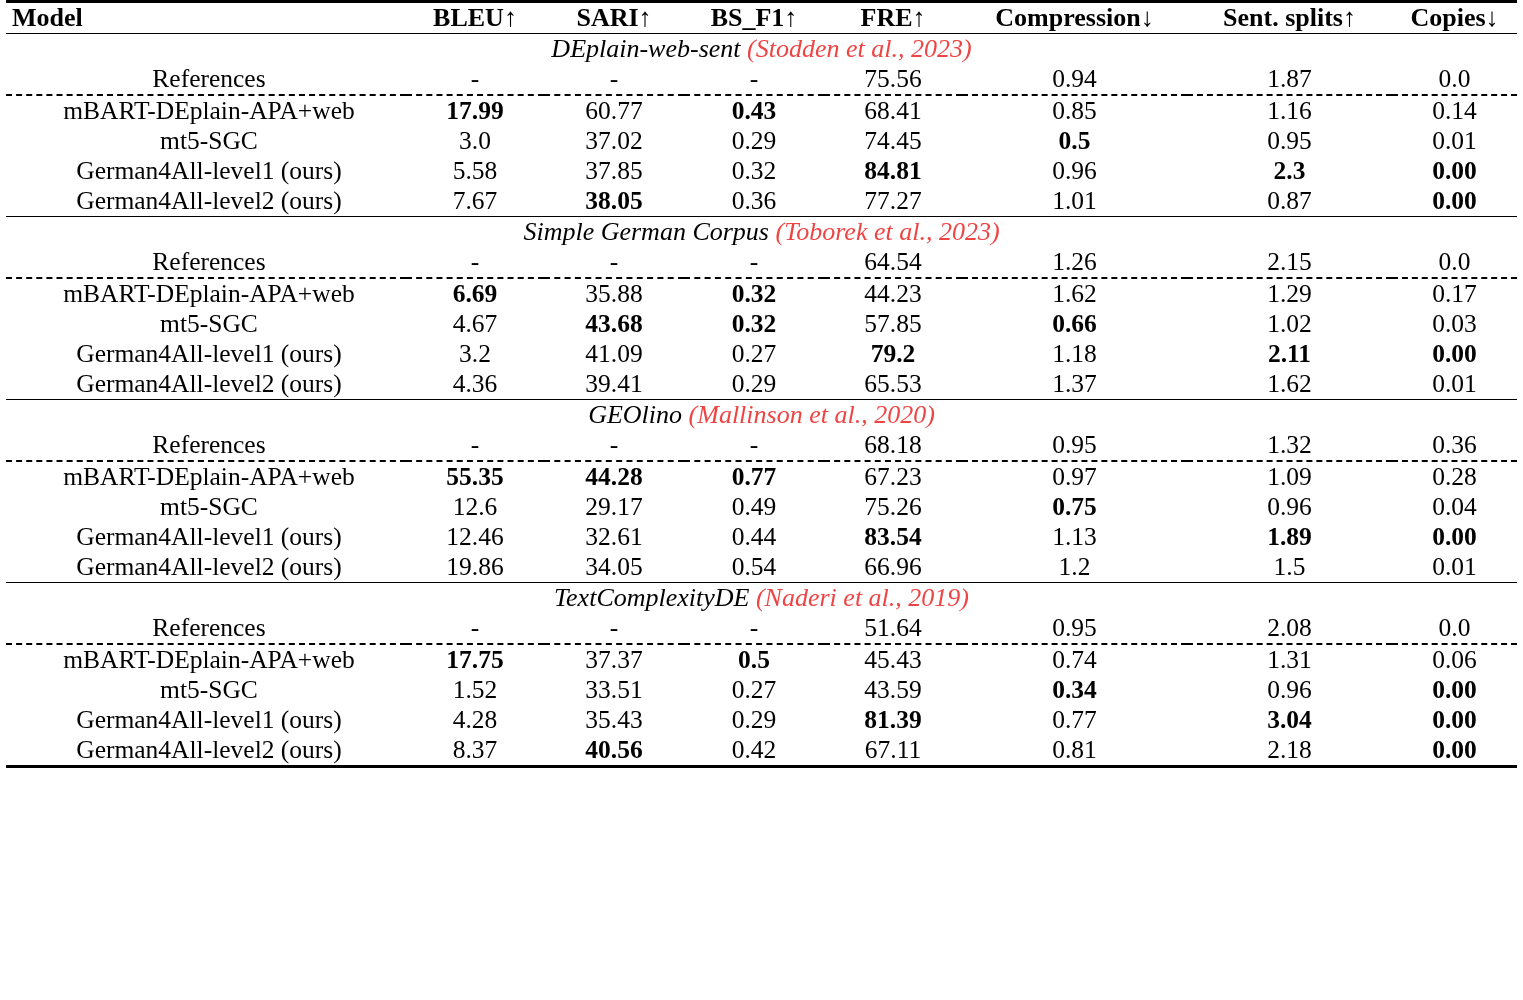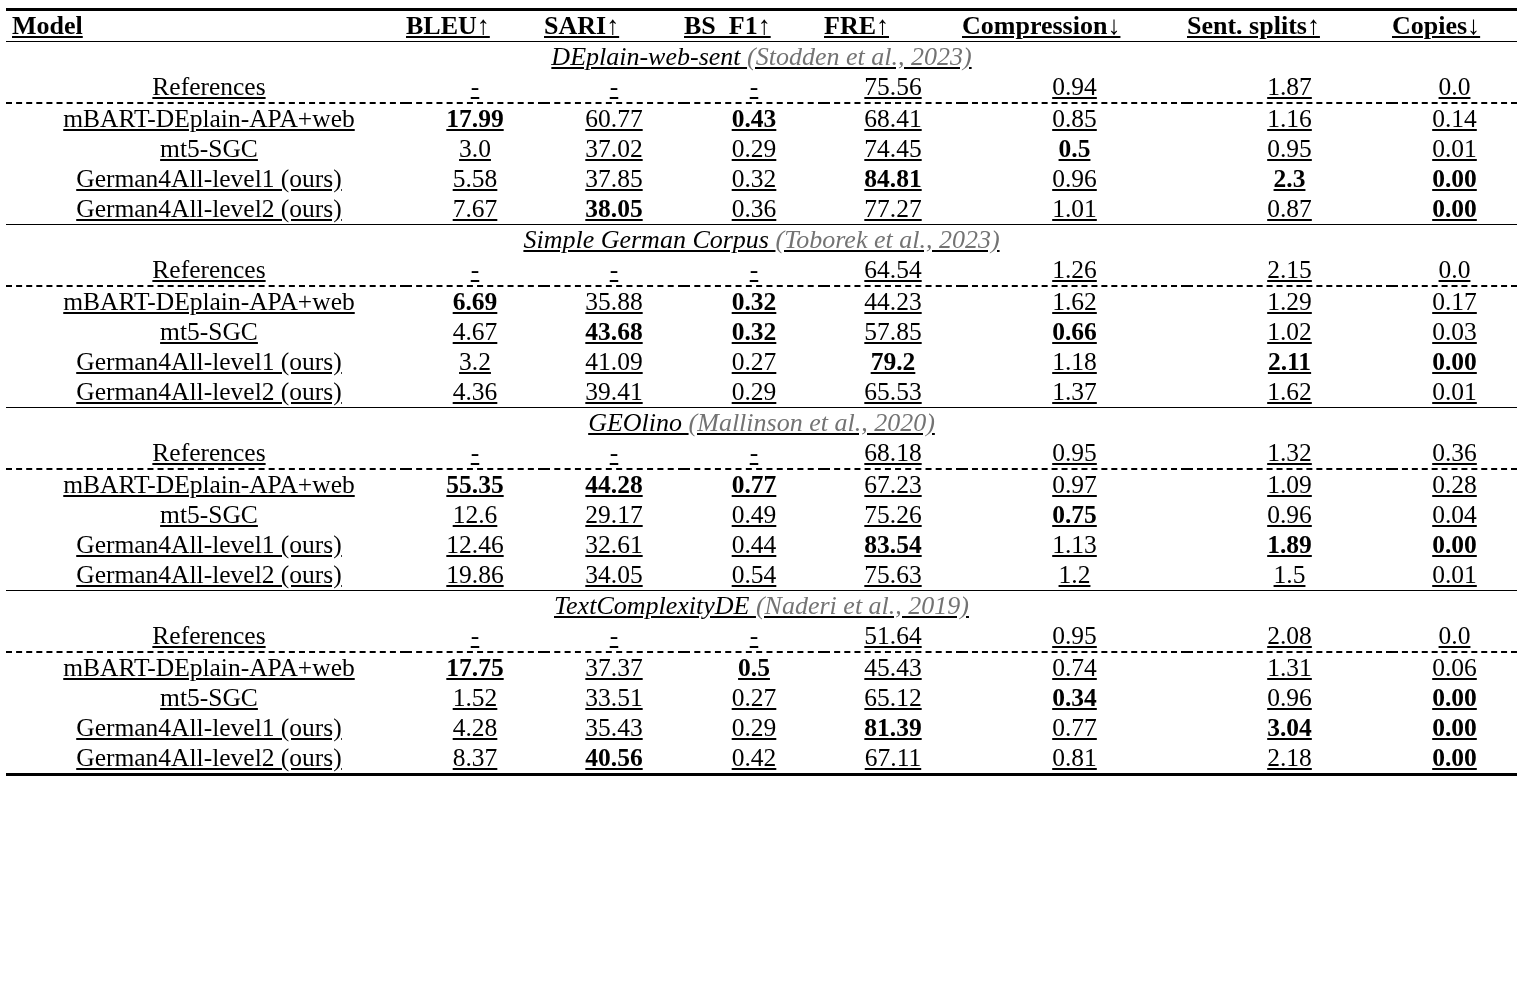--- a/index.html
+++ b/index.html
@@ -10,22 +10,21 @@
   body {
     width: 1523px;
     height: 1000px;
     font-family: "Liberation Serif", serif;
     color: #000000;
     overflow: hidden;
   }
   .table-wrap {
     width: 1386px;
     box-sizing: border-box;
-    padding: 8px 6px;
-    text-decoration: underline;
+    padding: 0 6px;
   }
   table.results {
     border-collapse: collapse;
     width: 1511px;
     table-layout: fixed;
     font-size: 25.5px;
   }
   table.results td, table.results th {
     padding: 0;
     vertical-align: middle;
@@ -40,21 +39,21 @@
   col.c-splits  { width: 205px; }
   col.c-copies  { width: 125px; }
 
   .hdr th {
     font-weight: bold;
     font-size: 26px;
     padding-bottom: 9px;
     padding-top: 2px;
   }
   .hdr th.left { text-align: left; padding-left: 6px; }
-  .hdr th.ctr  { text-align: left; }
+  .hdr th.ctr  { text-align: center; }
 
   .rule-top td {
     border-top: 3px solid #000;
     height: 0;
     font-size: 0;
     line-height: 0;
   }
   .rule-thin td {
     border-top: 1.6px solid #000;
     height: 0;
@@ -74,21 +73,21 @@
     border-top: 2.4px dashed #000;
   }
 
   .grouprow td {
     text-align: center;
     font-style: italic;
     font-size: 26px;
     padding-top: 7px;
     padding-bottom: 6px;
   }
-  .grouprow .cite { color: #737373; font-style: italic; }
+  .grouprow .cite { color: #ef4444; font-style: italic; }
 
   .datarow td {
     font-size: 25.5px;
     padding-top: 3.5px;
     padding-bottom: 3.5px;
   }
   .datarow td.model {
     text-align: center;
     padding-left: 6px;
     white-space: nowrap;
@@ -290,21 +289,21 @@
           <td class="num b">83.54</td>
           <td class="num">1.13</td>
           <td class="num b">1.89</td>
           <td class="num b">0.00</td>
         </tr>
         <tr class="datarow">
           <td class="model">German4All-level2 (ours)</td>
           <td class="num">19.86</td>
           <td class="num">34.05</td>
           <td class="num">0.54</td>
-          <td class="num">75.63</td>
+          <td class="num">66.96</td>
           <td class="num">1.2</td>
           <td class="num">1.5</td>
           <td class="num">0.01</td>
         </tr>
         <tr class="rule-thin">
           <td colspan="8"></td>
         </tr>
         <tr class="grouprow">
           <td colspan="8"><span>TextComplexityDE </span><span class="cite">(Naderi et al., 2019)</span></td>
         </tr>
@@ -329,21 +328,21 @@
           <td class="num">45.43</td>
           <td class="num">0.74</td>
           <td class="num">1.31</td>
           <td class="num">0.06</td>
         </tr>
         <tr class="datarow">
           <td class="model">mt5-SGC</td>
           <td class="num">1.52</td>
           <td class="num">33.51</td>
           <td class="num">0.27</td>
-          <td class="num">65.12</td>
+          <td class="num">43.59</td>
           <td class="num b">0.34</td>
           <td class="num">0.96</td>
           <td class="num b">0.00</td>
         </tr>
         <tr class="datarow">
           <td class="model">German4All-level1 (ours)</td>
           <td class="num">4.28</td>
           <td class="num">35.43</td>
           <td class="num">0.29</td>
           <td class="num b">81.39</td>

